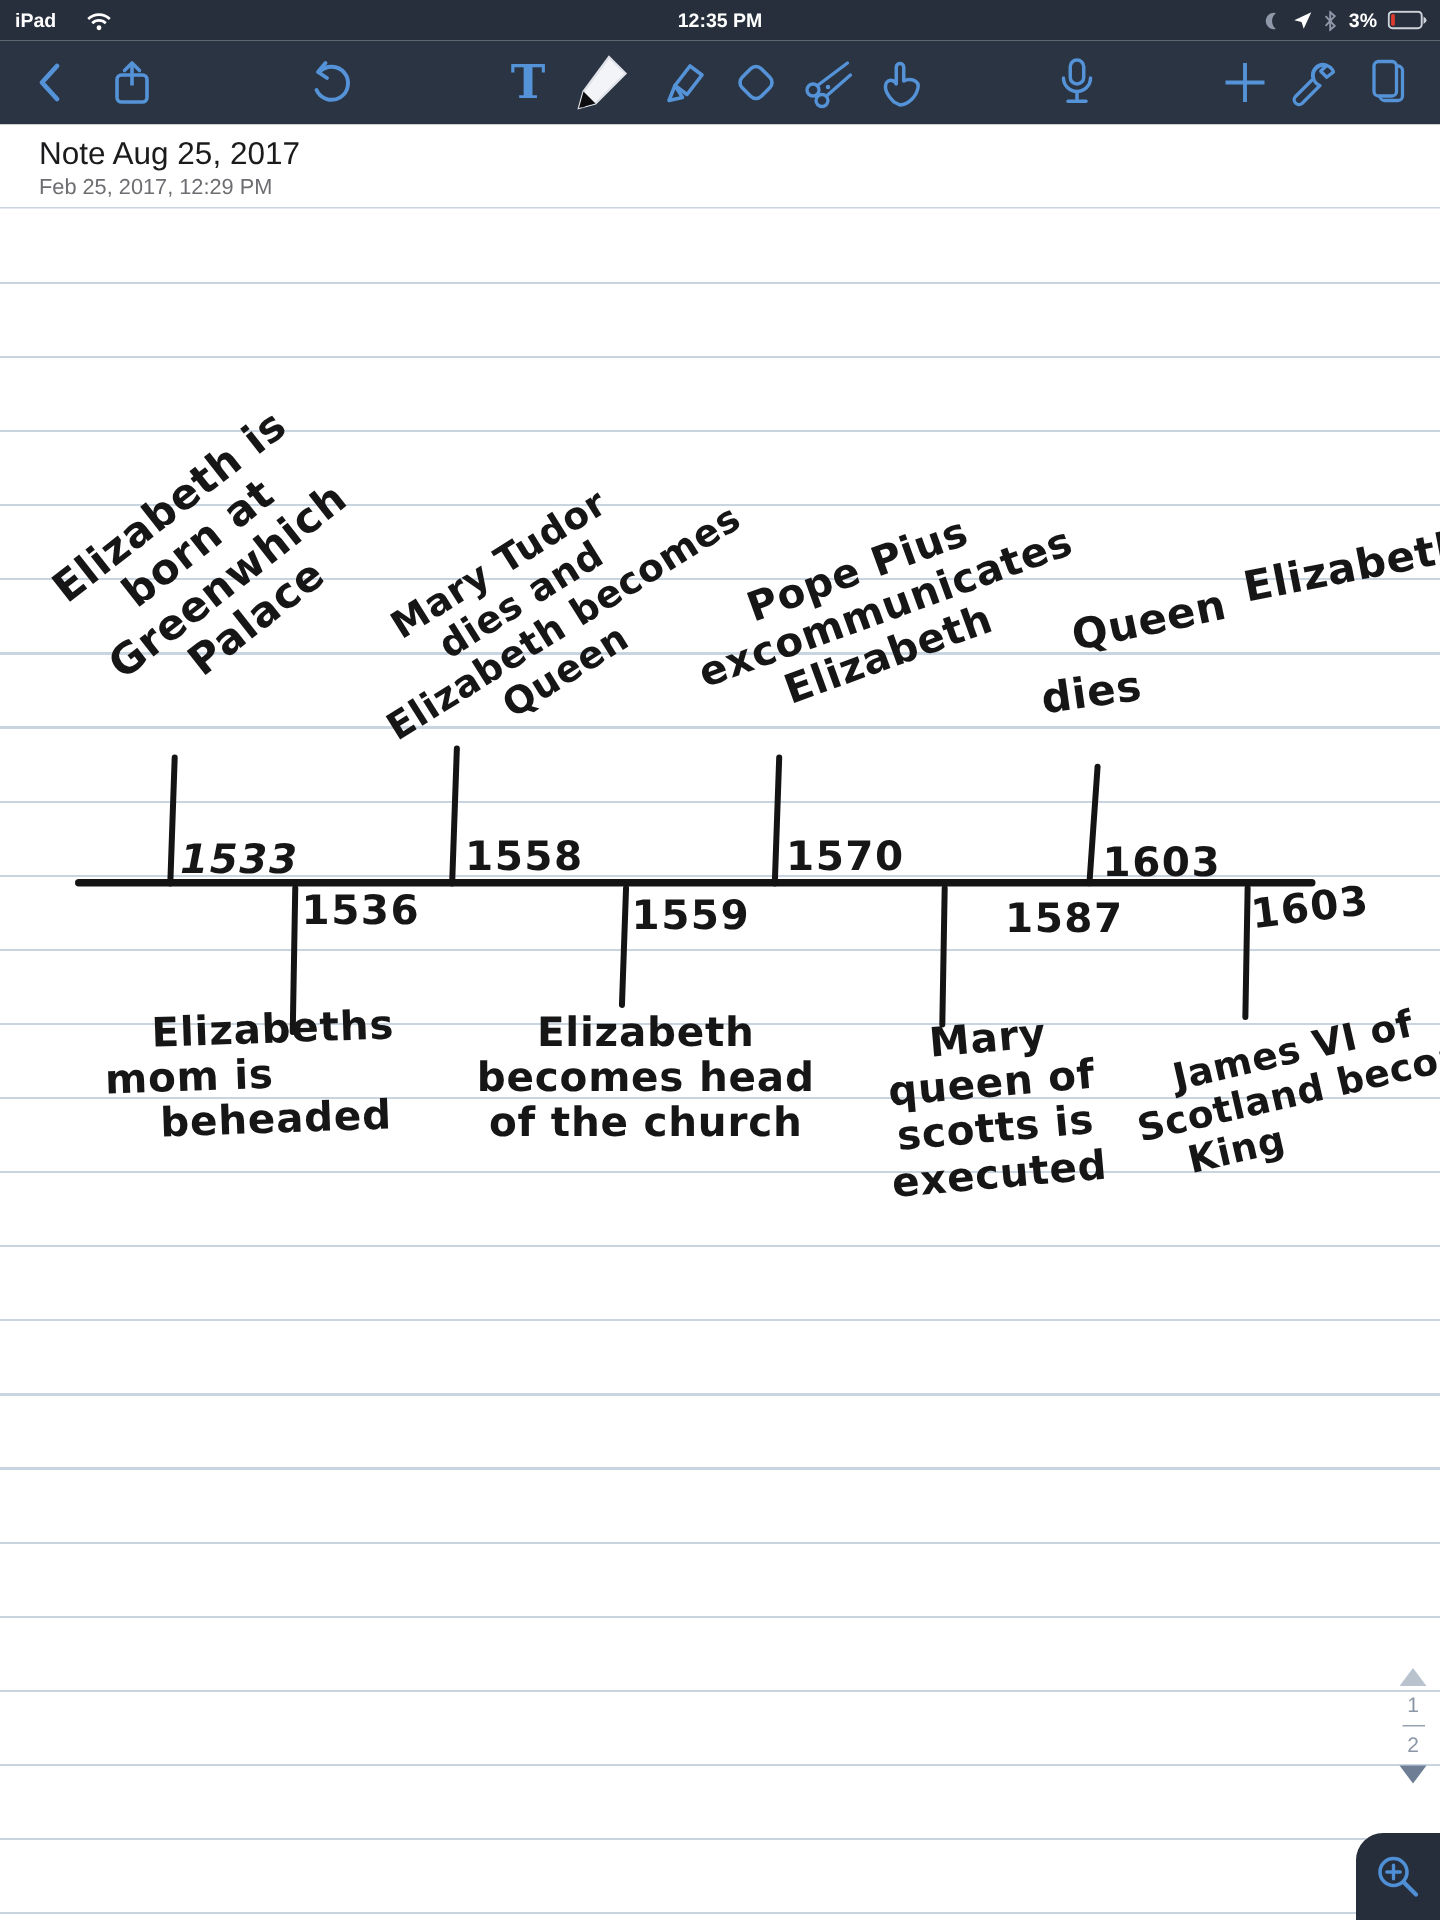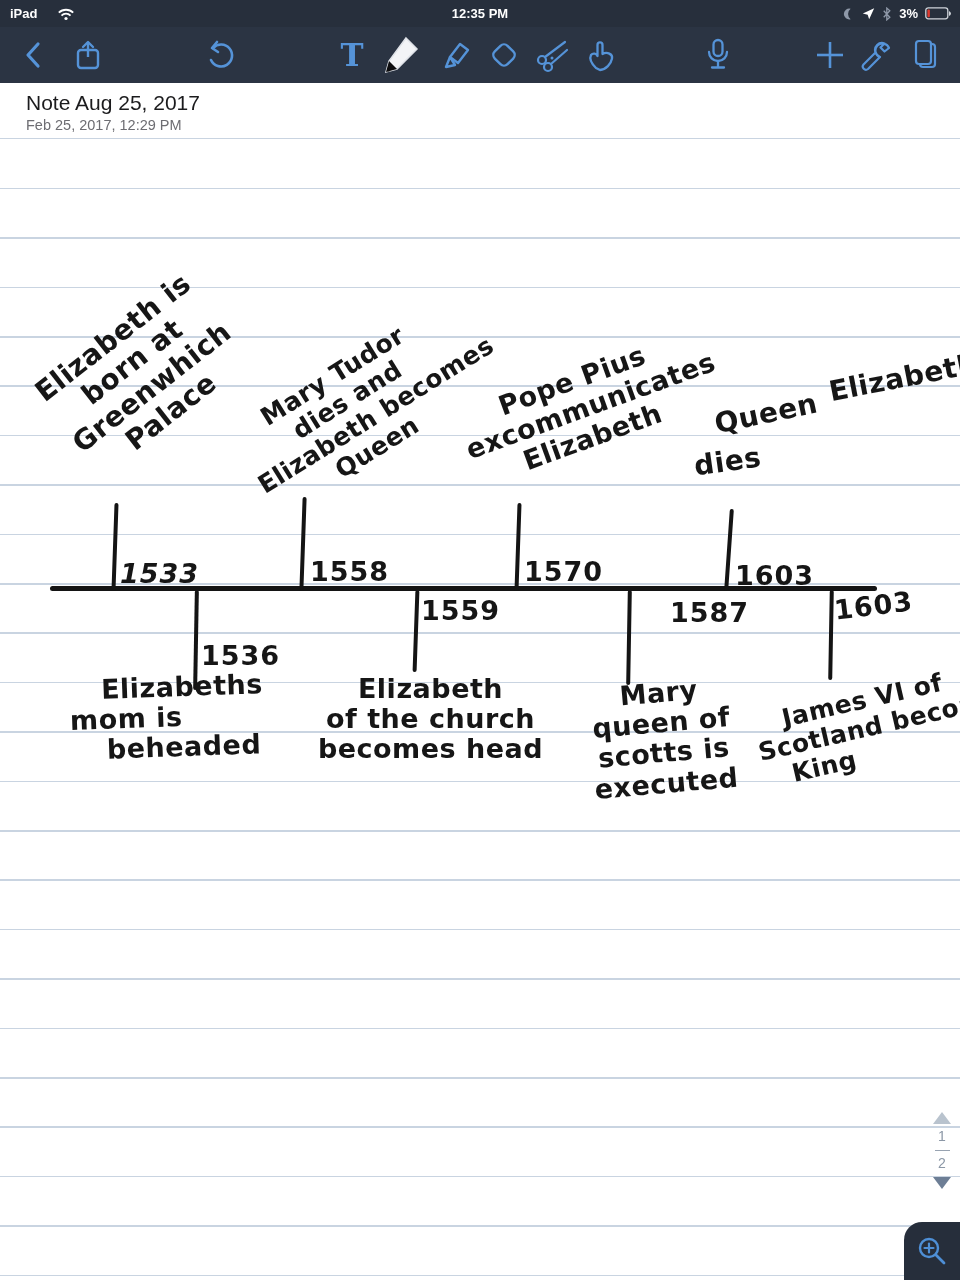--- a/index.html
+++ b/index.html
@@ -195,21 +195,21 @@
 
   <div class="tick" style="left:194px; top:590px; height:100px; transform:rotate(1deg);"></div>
   <div class="tick" style="left:414px; top:590px; height:82px; transform:rotate(2deg);"></div>
   <div class="tick" style="left:627px; top:590px; height:95px; transform:rotate(1deg);"></div>
   <div class="tick" style="left:829px; top:590px; height:90px; transform:rotate(1deg);"></div>
 
   <span class="yr" style="left:120px; top:558px;font-style:italic;">1533</span>
   <span class="yr" style="left:310px; top:556px;">1558</span>
   <span class="yr" style="left:524px; top:556px;">1570</span>
   <span class="yr" style="left:735px; top:560px;">1603</span>
-  <span class="yr" style="left:201px; top:592px;margin-top:48px;">1536</span>
+  <span class="yr" style="left:201px; top:592px;">1536</span>
   <span class="yr" style="left:421px; top:595px;">1559</span>
   <span class="yr" style="left:633px; top:597px;padding-left:37px;">1587</span>
   <span class="yr" style="left:834px; top:590px; transform:rotate(-7deg);">1603</span>
 
   <div class="hw" style="left:22px; top:312px; width:240px; font-size:28px; transform:rotate(-38deg);">
     <div>Elizabeth is</div>
     <div>born at</div>
     <div>Greenwhich</div>
     <div>Palace</div>
   </div>
@@ -229,22 +229,22 @@
   <span class="hw" style="left:828px; top:362px; font-size:28px; transform:rotate(-11deg);">Elizabeth</span>
   <span class="hw" style="left:694px; top:446px; font-size:28px; transform:rotate(-8deg);">dies</span>
 
   <div class="hw" style="left:58px; top:672px; width:250px; font-size:27px; transform:rotate(-2deg);">
     <div>Elizabeths</div>
     <div style="text-align:left; padding-left:12px;">mom is</div>
     <div>beheaded</div>
   </div>
   <div class="hw" style="left:303px; top:674px; width:255px; font-size:27px;">
     <div>Elizabeth</div>
+    <div>becomes head</div>
     <div>of the church</div>
-    <div>becomes head</div>
   </div>
   <div class="hw" style="left:560px; top:678px; width:205px; font-size:27px; transform:rotate(-5deg);">
     <div>Mary</div>
     <div>queen of</div>
     <div>scotts is</div>
     <div>executed</div>
   </div>
   <div class="hw" style="left:756px; top:686px; width:225px; font-size:25px; transform:rotate(-13deg);">
     <div>James VI of</div>
     <div>Scotland becomes</div>

